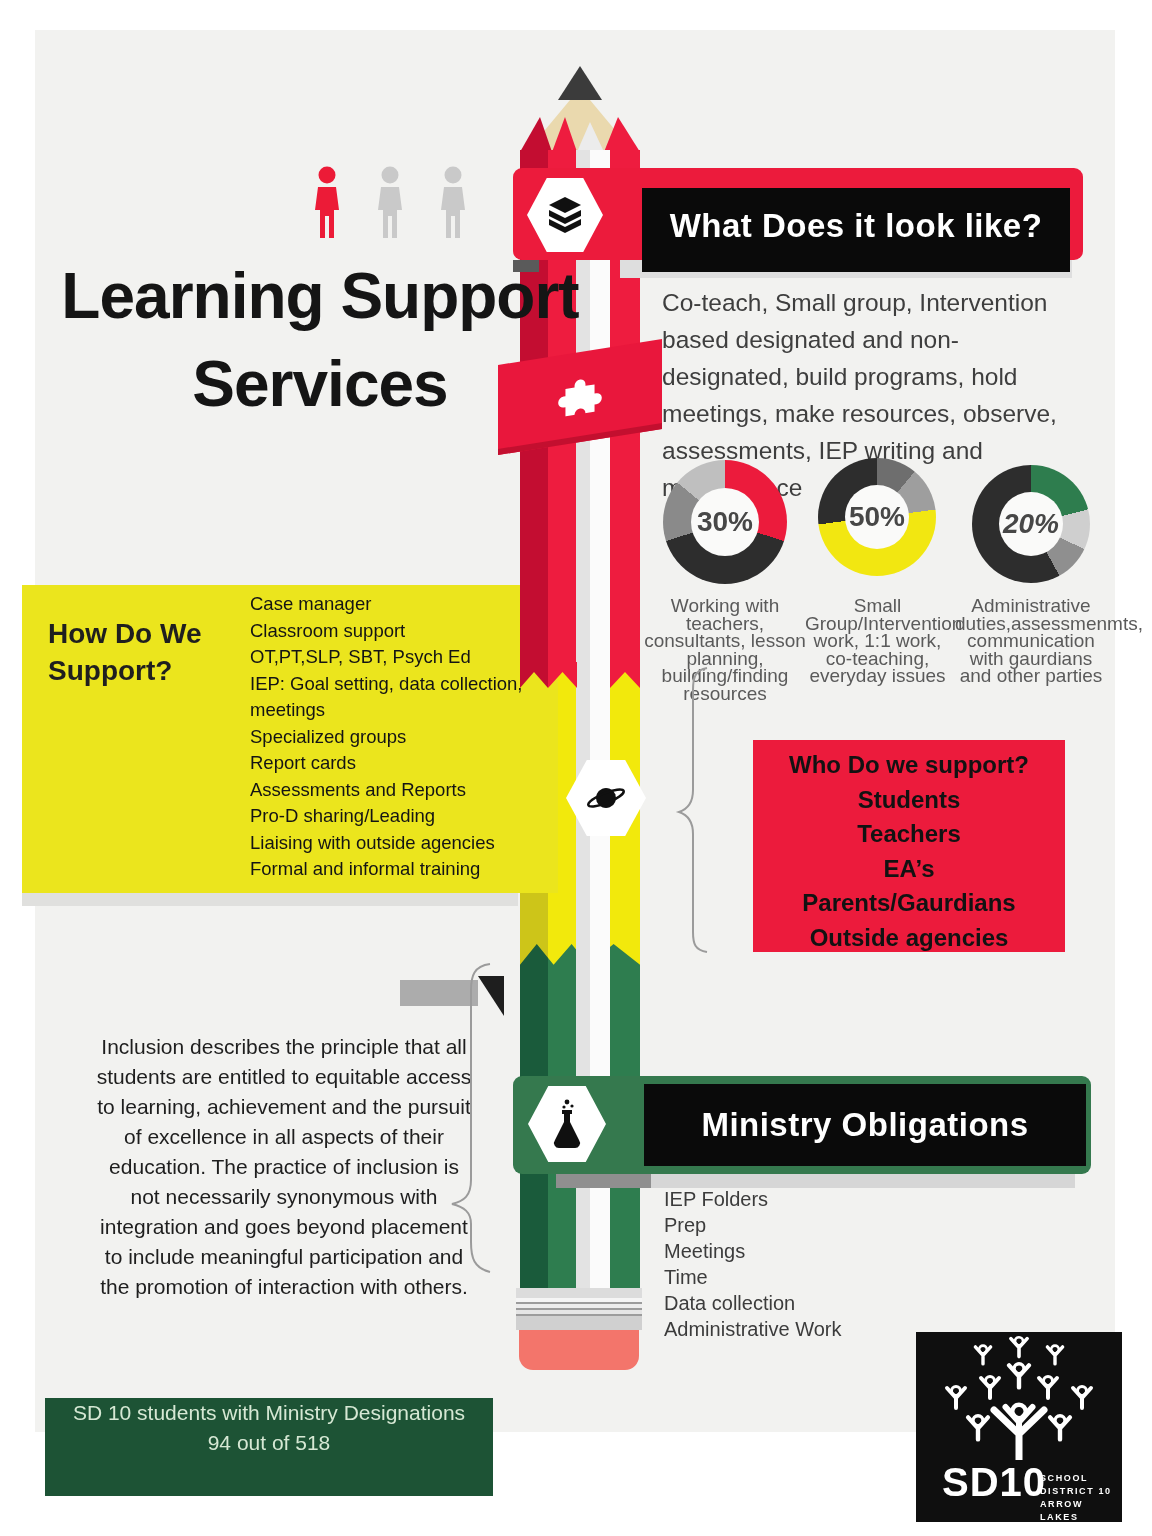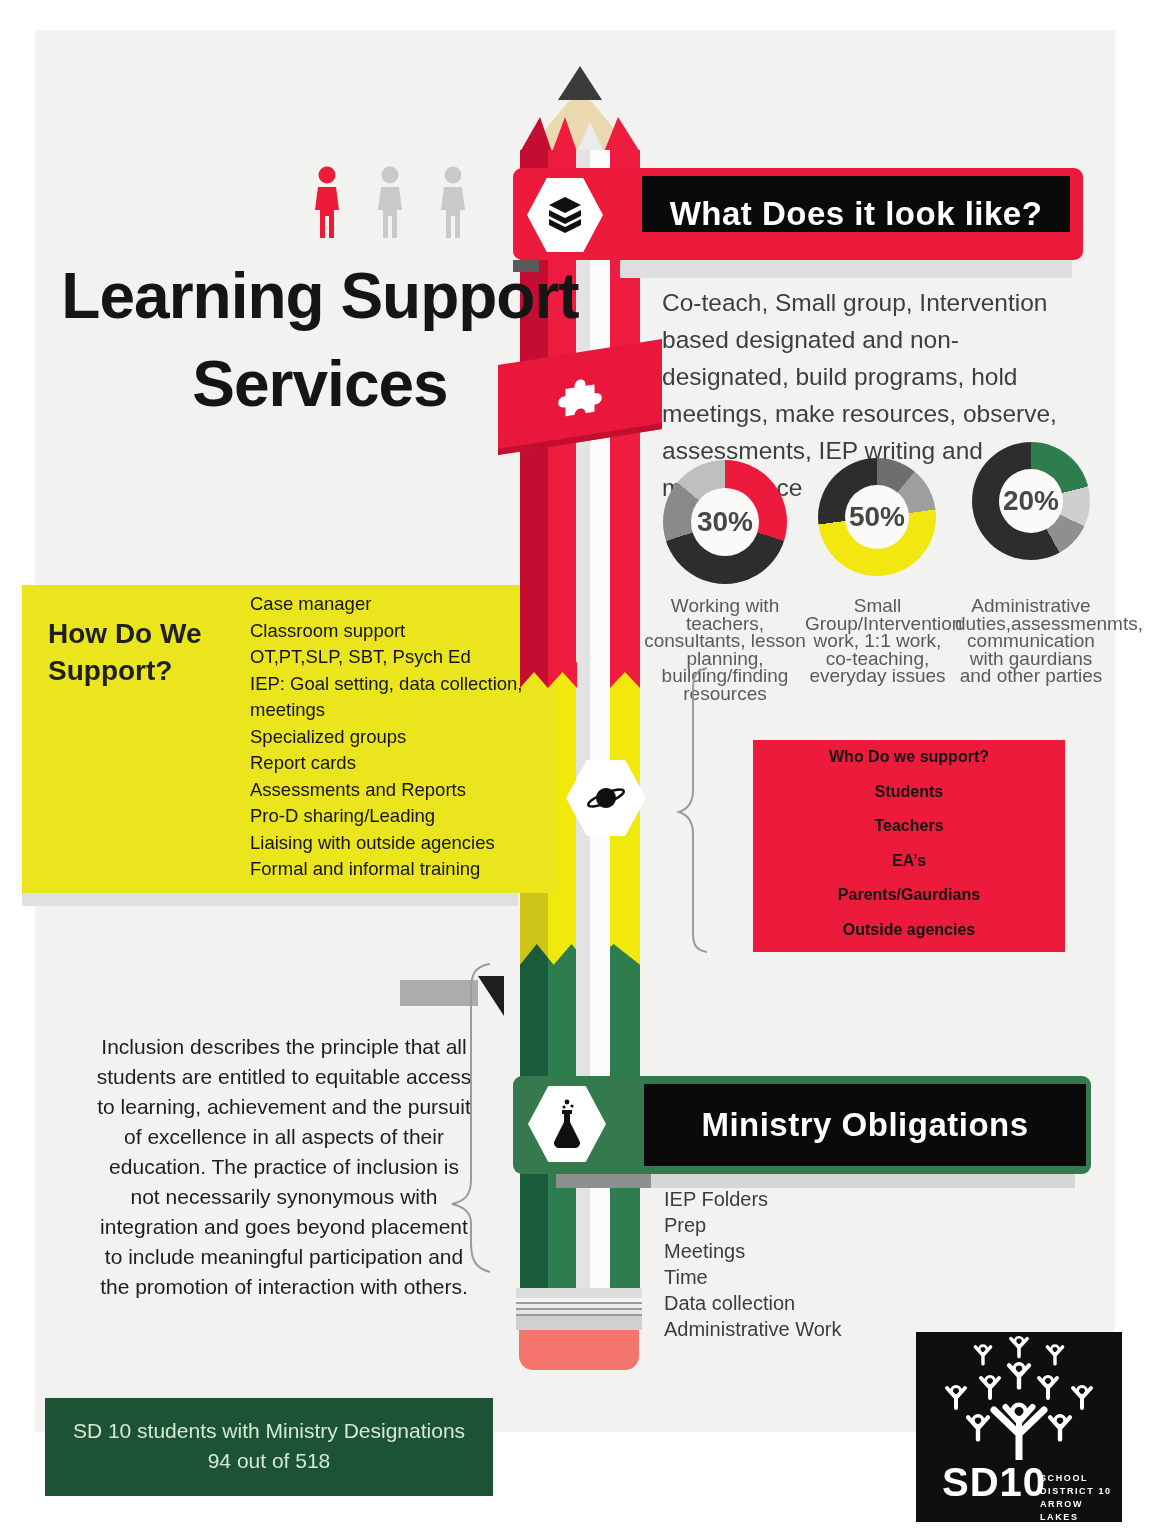--- a/index.html
+++ b/index.html
@@ -42,28 +42,28 @@
   .donut{border-radius:50%;z-index:5;}
   .hole{position:absolute;inset:28px;background:#FAFAF9;border-radius:50%;
     display:flex;align-items:center;justify-content:center;font-weight:700;font-size:28px;color:#474747;}
   .caption{z-index:5;font-size:19px;line-height:17.5px;color:#5A5A5A;text-align:center;}
   
   .ybox{left:22px;top:585px;width:536px;height:308px;background:#EBE51D;z-index:2;}
   .yhead{left:48px;top:615px;width:200px;font-size:28px;font-weight:800;color:#1F1F1F;line-height:37px;z-index:5;}
   .ylist{left:250px;top:591px;width:312px;font-size:18.5px;line-height:26.5px;color:#141414;z-index:5;}
   
   .whobox{left:753px;top:740px;width:312px;height:212px;background:#EC1B3C;z-index:5;
-    text-align:center;color:#121212;font-weight:700;font-size:16px;line-height:34.5px;box-sizing:border-box;}
+    text-align:center;color:#121212;font-weight:700;font-size:24px;line-height:34.5px;padding-top:8px;box-sizing:border-box;}
   
   .inclusion{left:95px;top:1000px;width:378px;text-align:center;font-size:21px;line-height:30px;color:#1E1E1E;z-index:5;margin-top:32px;}
   
   .mlist{left:664px;top:1186px;width:380px;font-size:20px;line-height:26px;color:#3C3C3C;z-index:5;}
   
   .gbox{left:45px;top:1398px;width:448px;height:98px;background:#1D5335;z-index:5;color:#D6E8D4;
-    text-align:center;font-size:21px;line-height:30px;padding-top:18px;box-sizing:border-box;}
+    text-align:center;font-size:21px;line-height:30px;padding-top:0;box-sizing:border-box;}
   
   .logo{left:916px;top:1332px;width:206px;height:190px;background:#0F0F0F;z-index:5;}
   .logoname{position:absolute;left:26px;top:128px;color:#fff;font-size:40px;font-weight:800;letter-spacing:1px;}
   .logosmall{position:absolute;left:124px;top:140px;color:#fff;font-size:9px;font-weight:700;letter-spacing:1.6px;line-height:13px;}
   svg{display:block;}
   .li{white-space:normal;}
 </style>
 </head>
 <body>
 
@@ -111,37 +111,37 @@
   <div class="a banner bannerRed"></div>
   <div class="a" style="left:513px;top:260px;width:26px;height:12px;background:#5A5A5A;z-index:3"></div>
   <div class="a shadowbar" style="left:620px;top:260px;width:452px;height:18px;background:#DEDEDE"></div>
   <div class="a hex" style="left:527px;top:178px;width:76px;height:74px">
     <svg width="44" height="44" viewBox="0 0 44 44">
       <path d="M22,4 L38,12 L22,20 L6,12 Z" fill="#101010"></path>
       <path d="M6,17 L22,25 L38,17 L38,23 L22,31 L6,23 Z" fill="#101010"></path>
       <path d="M6,26 L22,34 L38,26 L38,32 L22,40 L6,32 Z" fill="#101010"></path>
     </svg>
   </div>
-  <div class="a blackbox" style="left:642px;top:176px;width:428px;height:56px;line-height:76px">What Does it look like?</div>
+  <div class="a blackbox" style="left:642px;top:188px;width:428px;height:84px;line-height:76px">What Does it look like?</div>
 
   <div class="a" style="left:662px;top:284px;width:422px;font-size:24.5px;line-height:37px;color:#3E3E3E;z-index:5">Co-teach, Small group, Intervention based designated and non-designated, build programs, hold meetings, make resources, observe, assessments, IEP writing and maintenance</div>
 
   <div class="a ribbon">
     <svg width="44" height="40" viewBox="0 0 48 44">
       <path d="M8,14 h10 v-2 a6,6 0 1 1 12,0 v2 h10 v10 h2 a6,6 0 1 1 0,12 h-2 v10 H30 v-2 a6,6 0 1 0 -12,0 v2 H8 V34 H6 a6,6 0 1 1 0,-12 h2 Z" fill="#ffffff"></path>
     </svg>
   </div>
 
   <div class="a donut" style="left: 663px; top: 460px; width: 124px; height: 124px; background: conic-gradient(rgb(236, 27, 60) 0%, rgb(236, 27, 60) 30%, rgb(45, 45, 45) 30%, rgb(45, 45, 45) 70%, rgb(138, 138, 138) 70%, rgb(138, 138, 138) 86%, rgb(191, 191, 191) 86%, rgb(191, 191, 191) 100%);">
     <div class="hole">30%</div>
   </div>
   <div class="a donut" style="left: 818px; top: 458px; width: 118px; height: 118px; background: conic-gradient(rgb(110, 110, 110) 0%, rgb(110, 110, 110) 11%, rgb(158, 158, 158) 11%, rgb(158, 158, 158) 23%, rgb(242, 231, 17) 23%, rgb(242, 231, 17) 73%, rgb(45, 45, 45) 73%, rgb(45, 45, 45) 100%);">
     <div class="hole" style="inset:27px">50%</div>
   </div>
-  <div class="a donut" style="left: 972px; top: 442px; width: 118px; height: 118px; background: conic-gradient(rgb(46, 125, 78) 0%, rgb(46, 125, 78) 21%, rgb(207, 207, 207) 21%, rgb(207, 207, 207) 32%, rgb(143, 143, 143) 32%, rgb(143, 143, 143) 42%, rgb(45, 45, 45) 42%, rgb(45, 45, 45) 100%);">
+  <div class="a donut" style="left: 972px; top: 465px; width: 118px; height: 118px; background: conic-gradient(rgb(46, 125, 78) 0%, rgb(46, 125, 78) 21%, rgb(207, 207, 207) 21%, rgb(207, 207, 207) 32%, rgb(143, 143, 143) 32%, rgb(143, 143, 143) 42%, rgb(45, 45, 45) 42%, rgb(45, 45, 45) 100%); font-style: italic;">
     <div class="hole" style="inset:27px">20%</div>
   </div>
   <div class="a caption" style="left:637px;top:597px;width:176px">Working with teachers, consultants, lesson planning, building/finding resources</div>
   <div class="a caption" style="left:805px;top:597px;width:145px">Small Group/Intervention work, 1:1 work, co-teaching, everyday issues</div>
   <div class="a caption" style="left:955px;top:597px;width:152px">Administrative duties,assessmenmts, communication with gaurdians and other parties</div>
 
   <div class="a ybox"></div>
   <div class="a" style="left:22px;top:893px;width:496px;height:13px;background:#E0E0DE;z-index:2"></div>
   <div class="a yhead">
     <div>How Do We</div>

